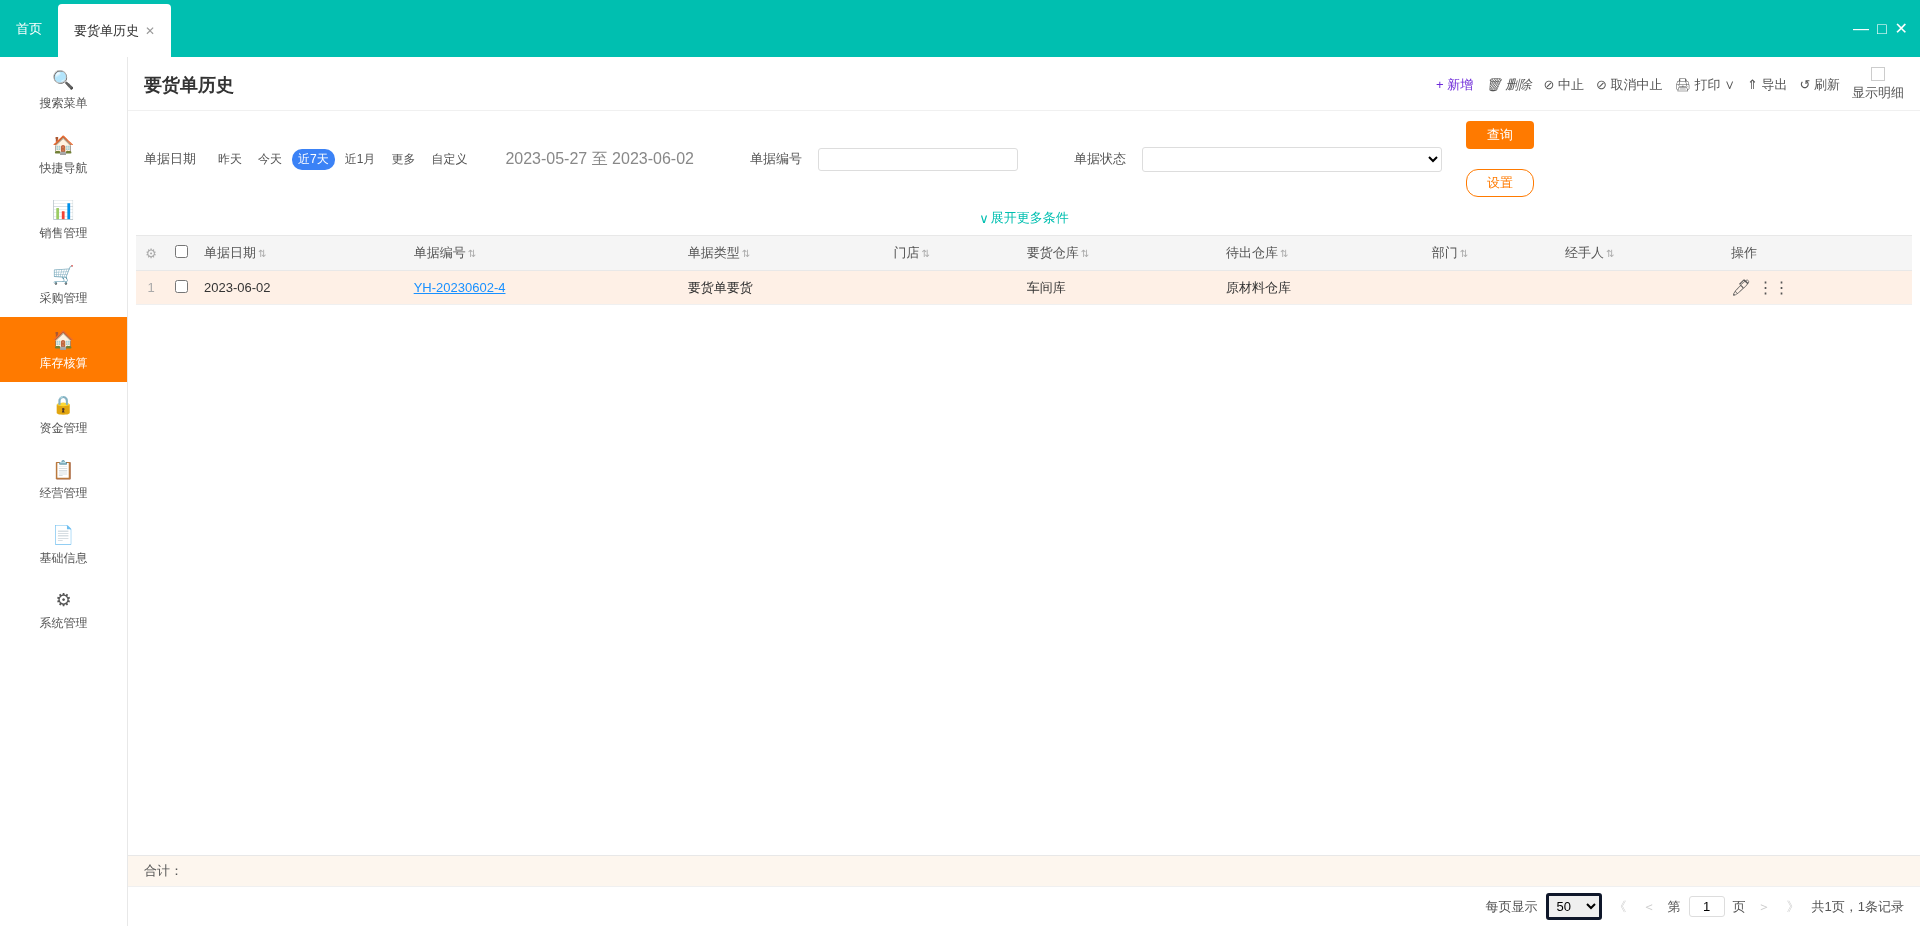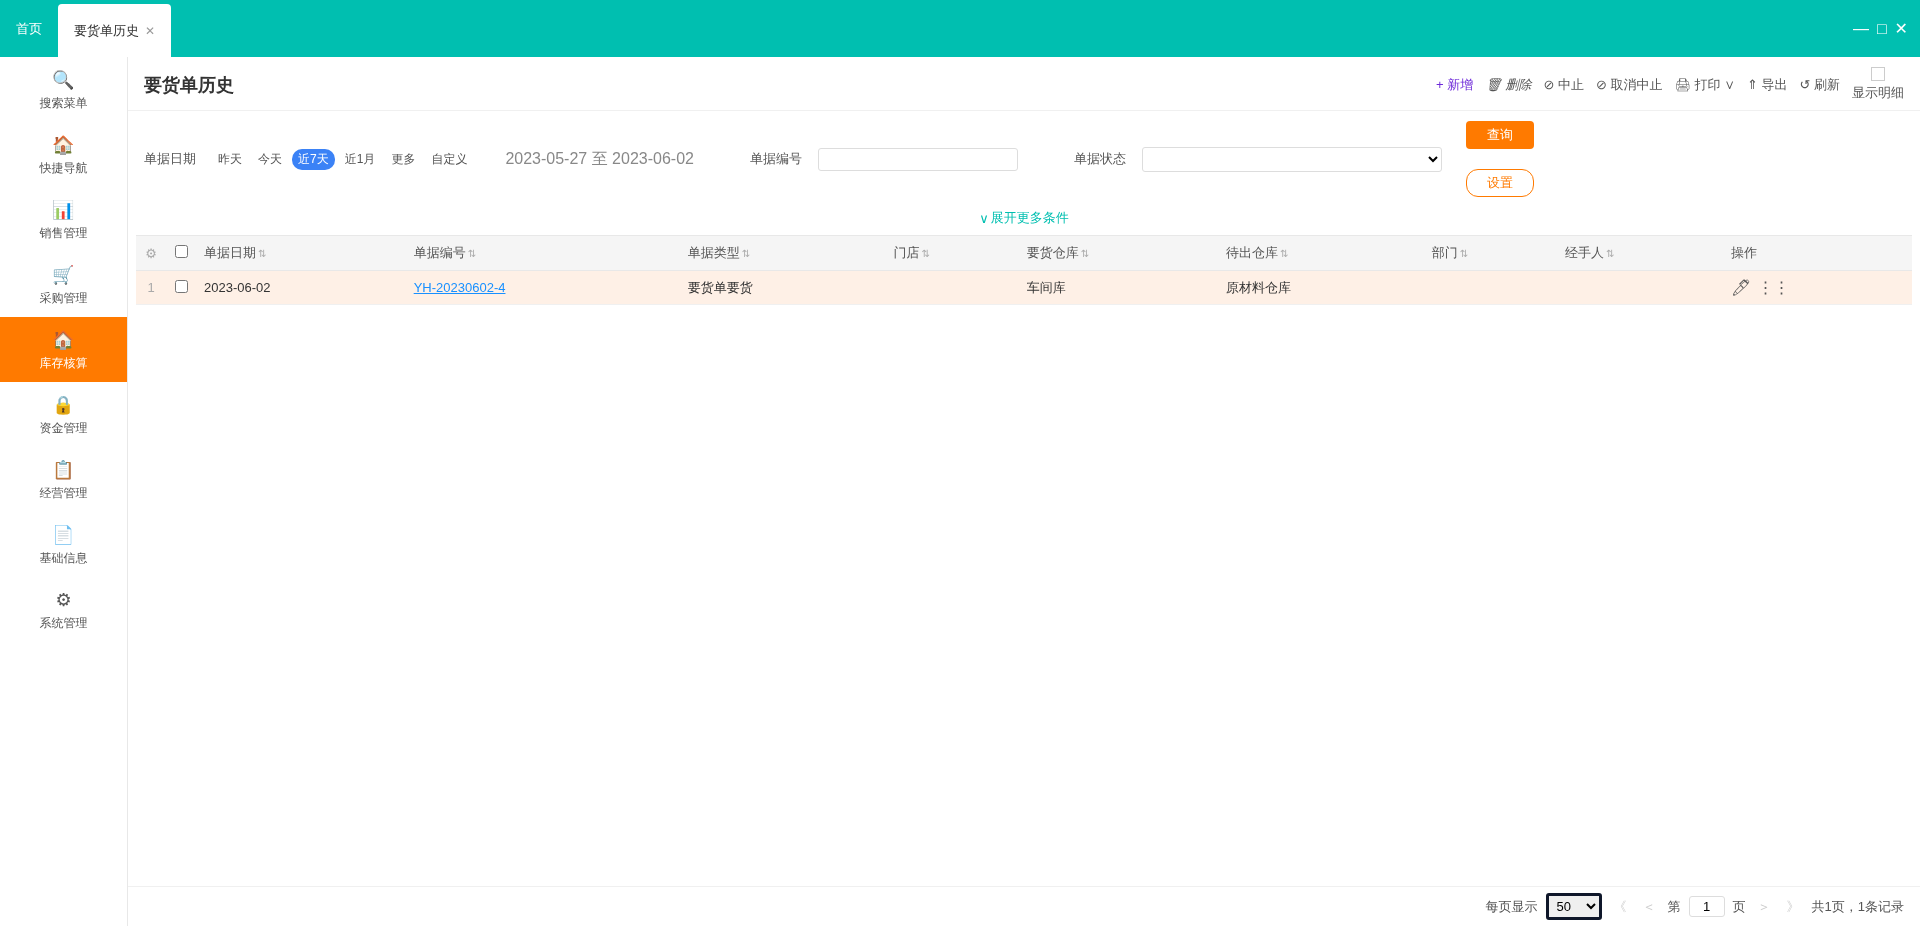--- a/index.html
+++ b/index.html
@@ -518,20 +518,23 @@
         <div class="op-icons">
           <span class="op-icon">🖊</span>
           <span class="op-icon">⋮⋮</span>
         </div>
       </td>
     </tr>
           </tbody>
       </table>
     </div>
 
+    <div class="footer-total">
+      <span>合计：</span>
+    </div>
 
     <div class="pagination-bar">
       <span>每页显示</span>
       <select>
         <option value="10">10</option>
         <option value="20">20</option>
         <option value="50" selected="">50</option>
         <option value="100">100</option>
       </select>
       <button class="page-nav-btn" disabled="">《</button>

